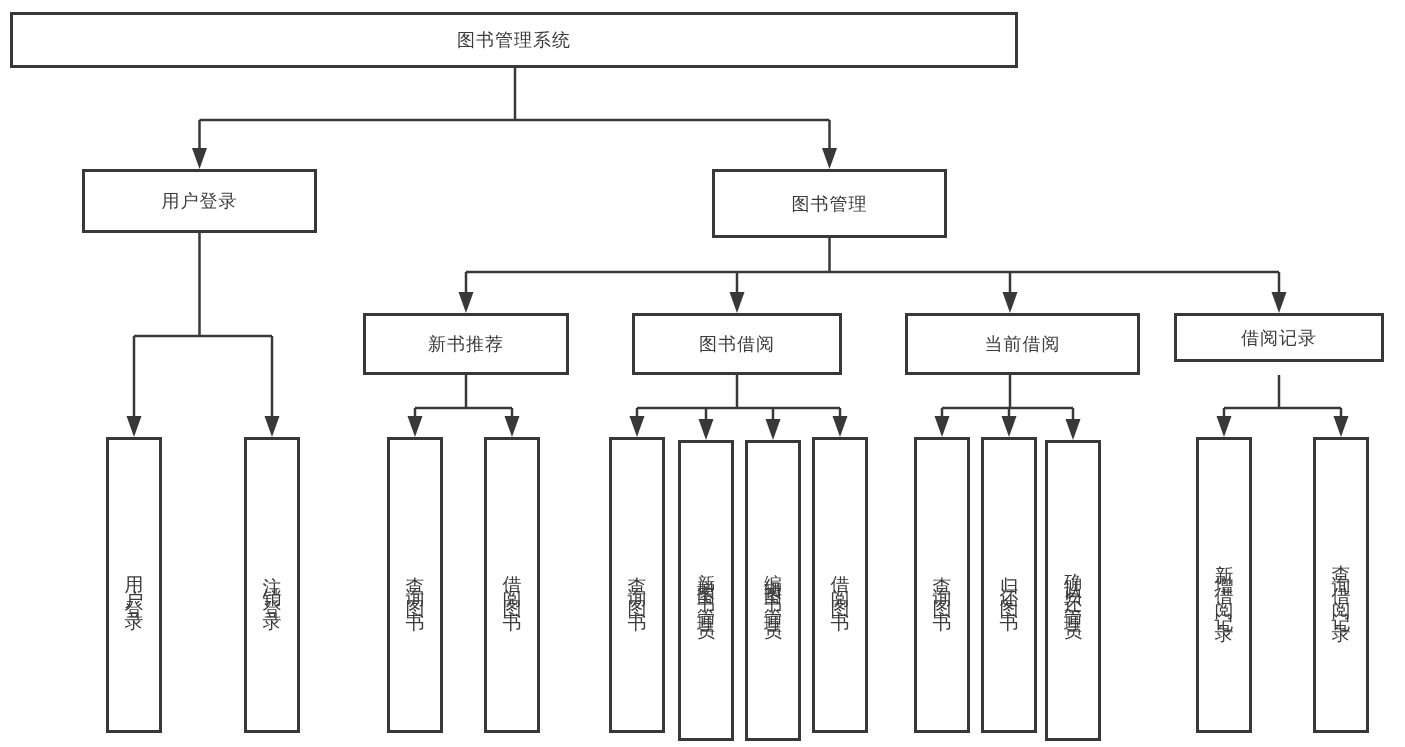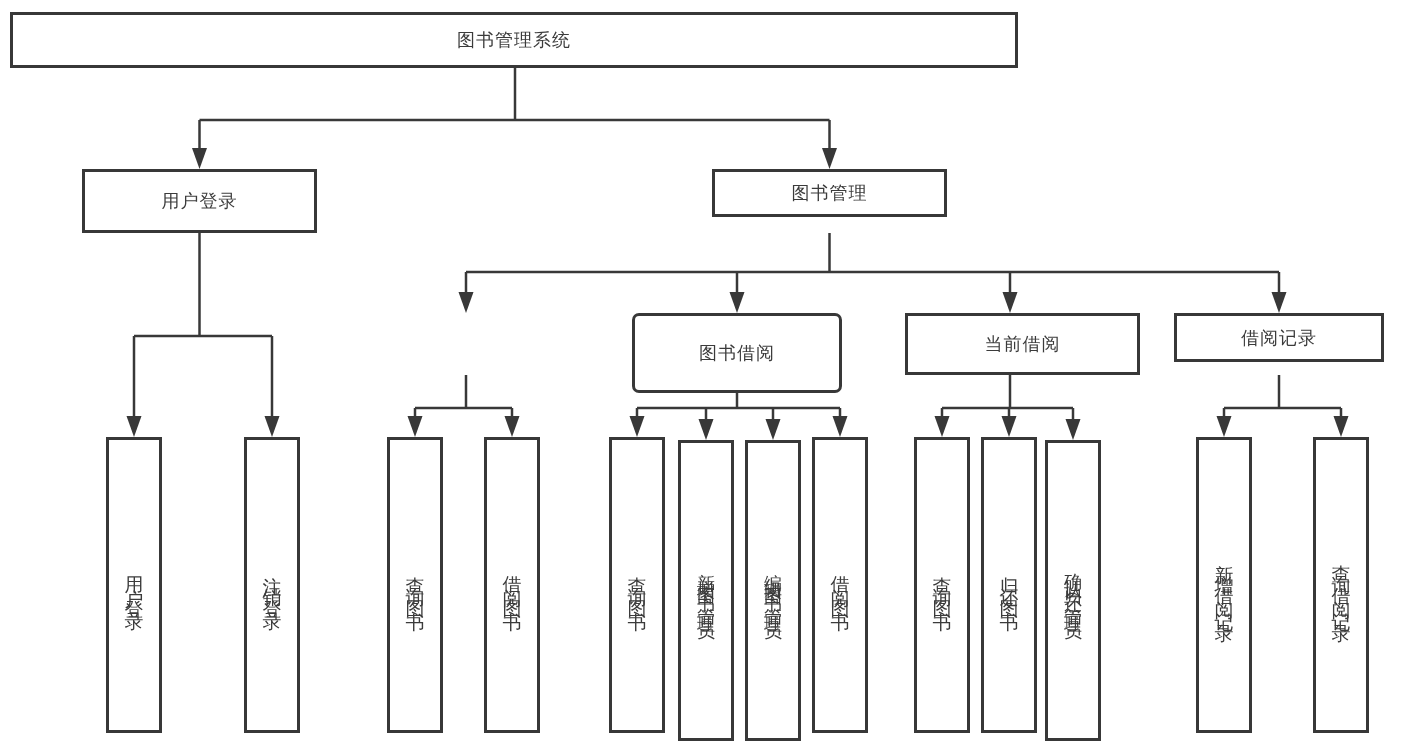--- a/index.html
+++ b/index.html
@@ -32,24 +32,24 @@
     align-items: center;
     justify-content: center;
     font-size: 18px;
     letter-spacing: 1px;
     color: #3b3b3b;
   }
   
   #root-box   { left: 10px;   top: 12px;  width: 1008px; height: 56px; }
   
   #l2-user    { left: 82px;   top: 169px; width: 235px;  height: 64px; }
-  #l2-book    { left: 712px;  top: 169px; width: 235px;  height: 48px; }
+  #l2-book    { left: 712px;  top: 169px; width: 235px;  height: 69px; }
   
   #l3-1 { left: 363px;  top: 313px; width: 206px; height: 62px; }
-  #l3-2 { left: 632px;  top: 313px; width: 210px; height: 80px; border-radius: 7px; }
+  #l3-2 { left: 632px;  top: 313px; width: 210px; height: 62px; }
   #l3-3 { left: 905px;  top: 313px; width: 235px; height: 62px; }
   #l3-4 { left: 1174px; top: 313px; width: 210px; height: 49px; }
   
   .leaf {
     position: absolute;
     top: 437px;
     width: 56px;
     height: 296px;
     box-sizing: border-box;
     border: 3px solid #383838;
@@ -182,20 +182,23 @@
     <span>图书管理系统</span>
   </div>
 
   <div class="box" id="l2-user">
     <span>用户登录</span>
   </div>
   <div class="box" id="l2-book">
     <span>图书管理</span>
   </div>
 
+  <div class="box" id="l3-1">
+    <span>新书推荐</span>
+  </div>
   <div class="box" id="l3-2">
     <span>图书借阅</span>
   </div>
   <div class="box" id="l3-3">
     <span>当前借阅</span>
   </div>
   <div class="box" id="l3-4">
     <span>借阅记录</span>
   </div>
 

